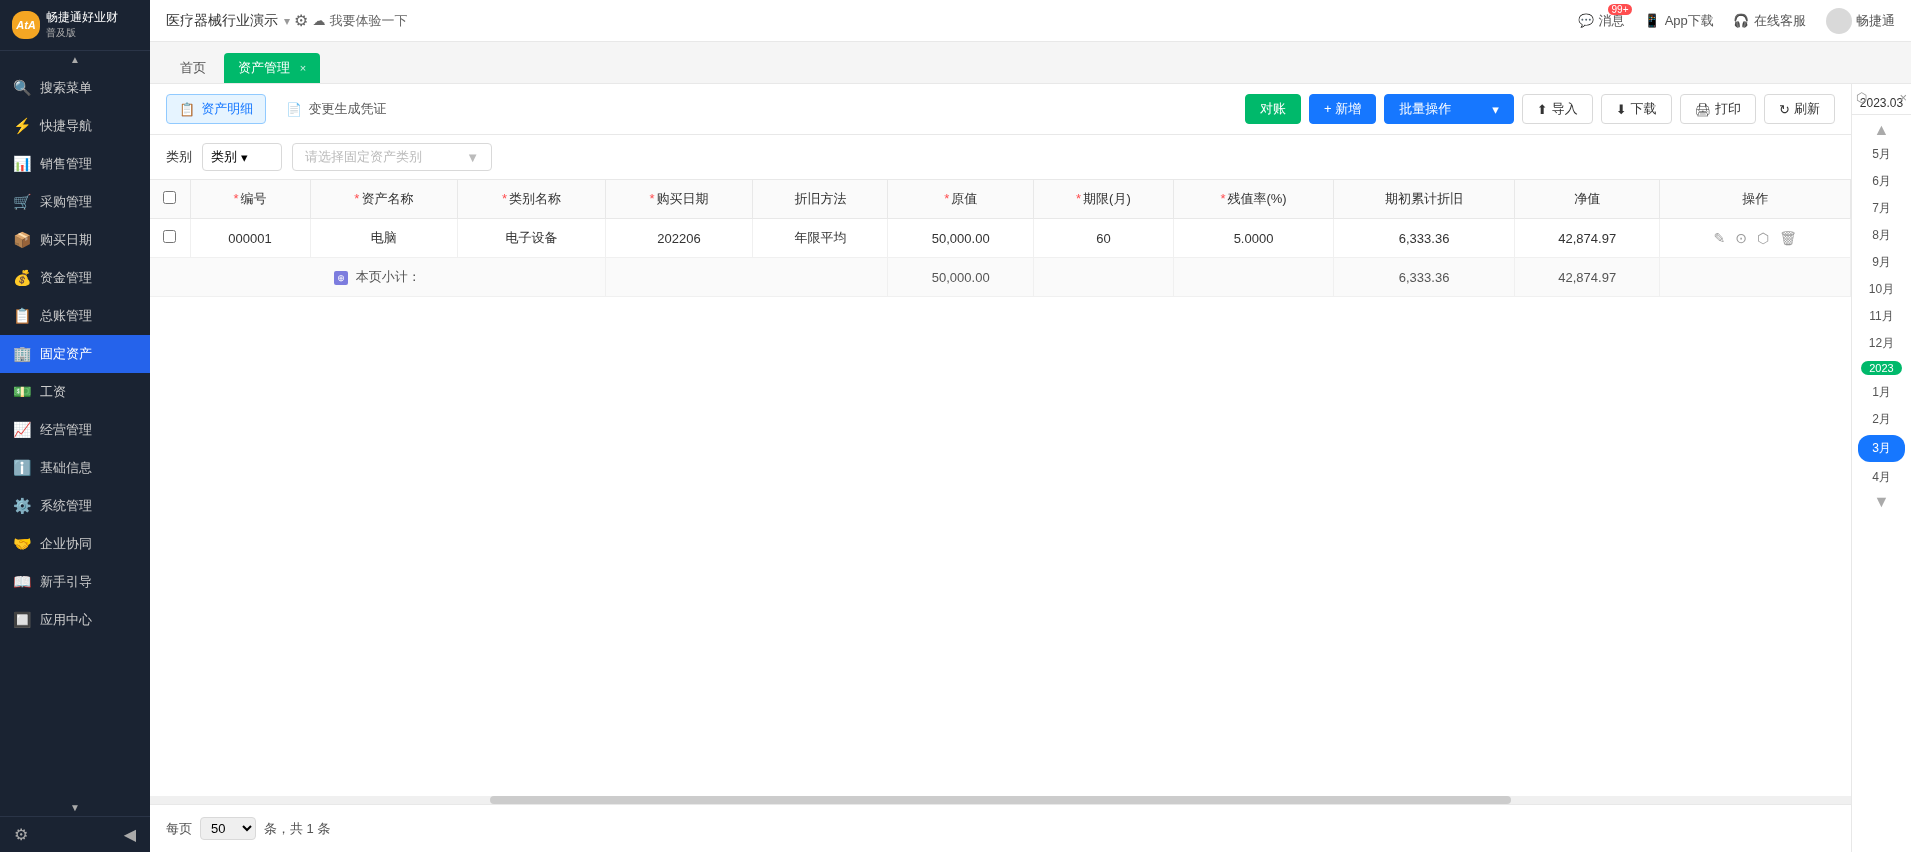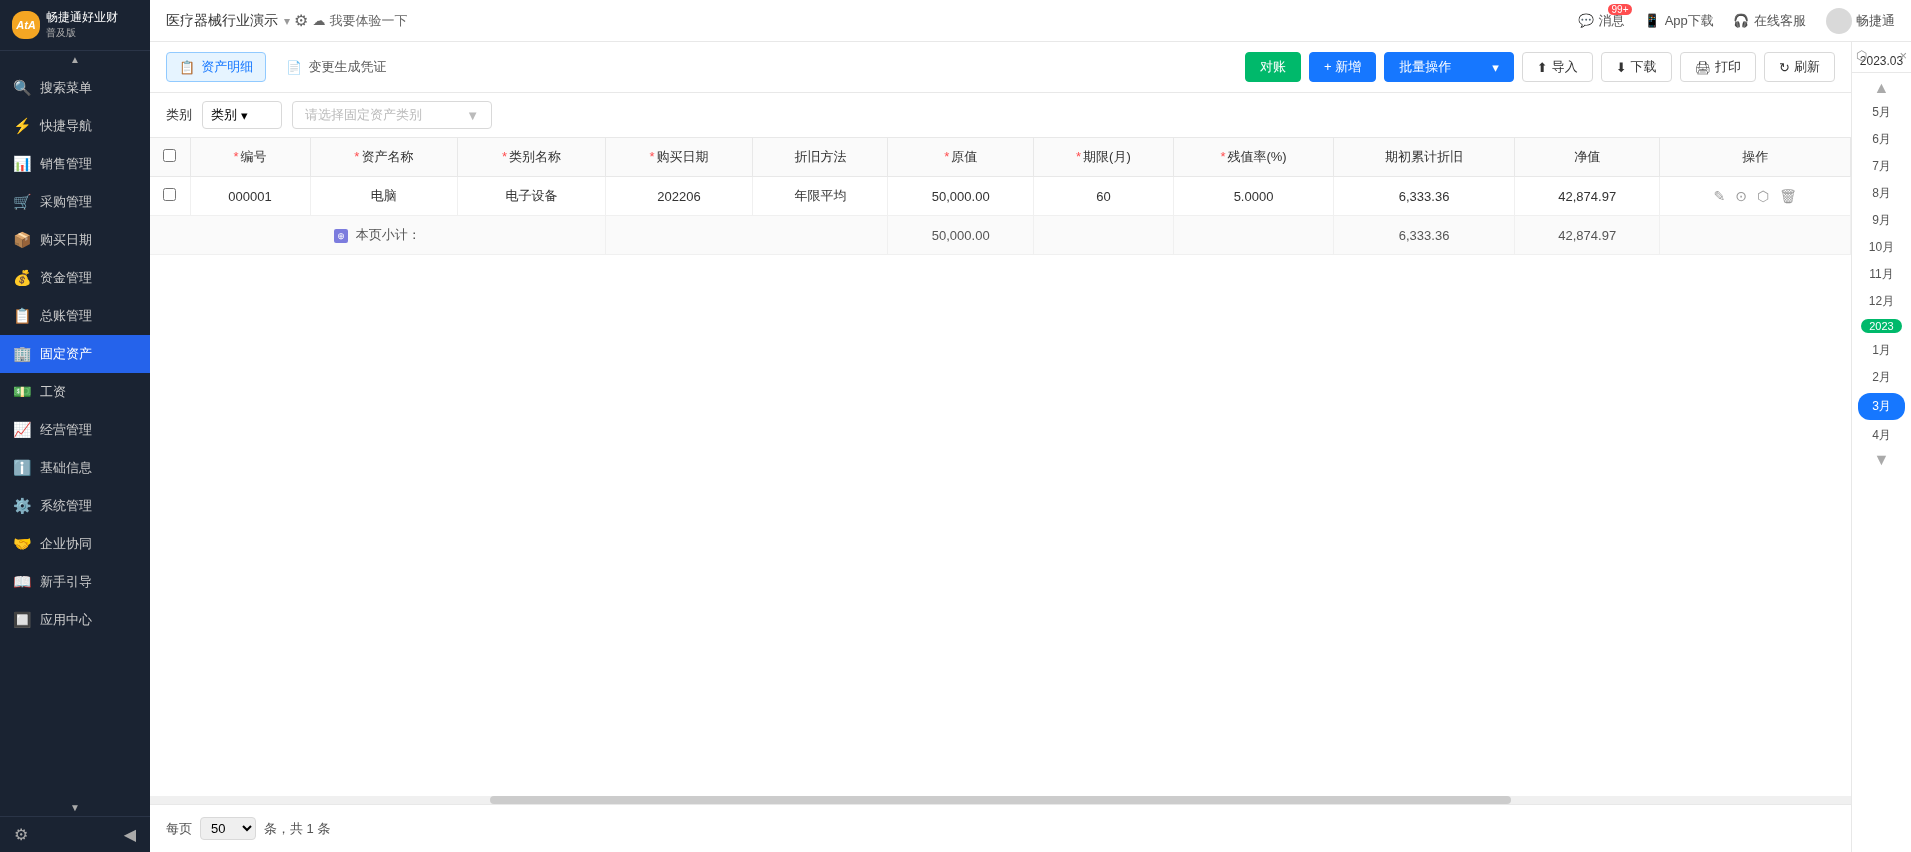--- a/index.html
+++ b/index.html
@@ -524,20 +524,29 @@
         <span>🎧</span>
         <span>在线客服</span>
       </div>
       <div class="topbar-right-item">
         <div class="avatar"></div>
         <span>畅捷通</span>
       </div>
     </div>
   </div>
 
+  <div class="tabbar">
+    <div class="tab">
+      <span>首页</span>
+    </div>
+    <div class="tab active">
+      <span>资产管理</span>
+      <span class="tab-close">×</span>
+    </div>
+  </div>
 
   <div class="page-content">
     <div class="content-area">
 
       <div class="toolbar">
         <div class="sub-tab active">
           <span class="sub-tab-icon">📋</span>
           <span>资产明细</span>
         </div>
         <div class="sub-tab">

